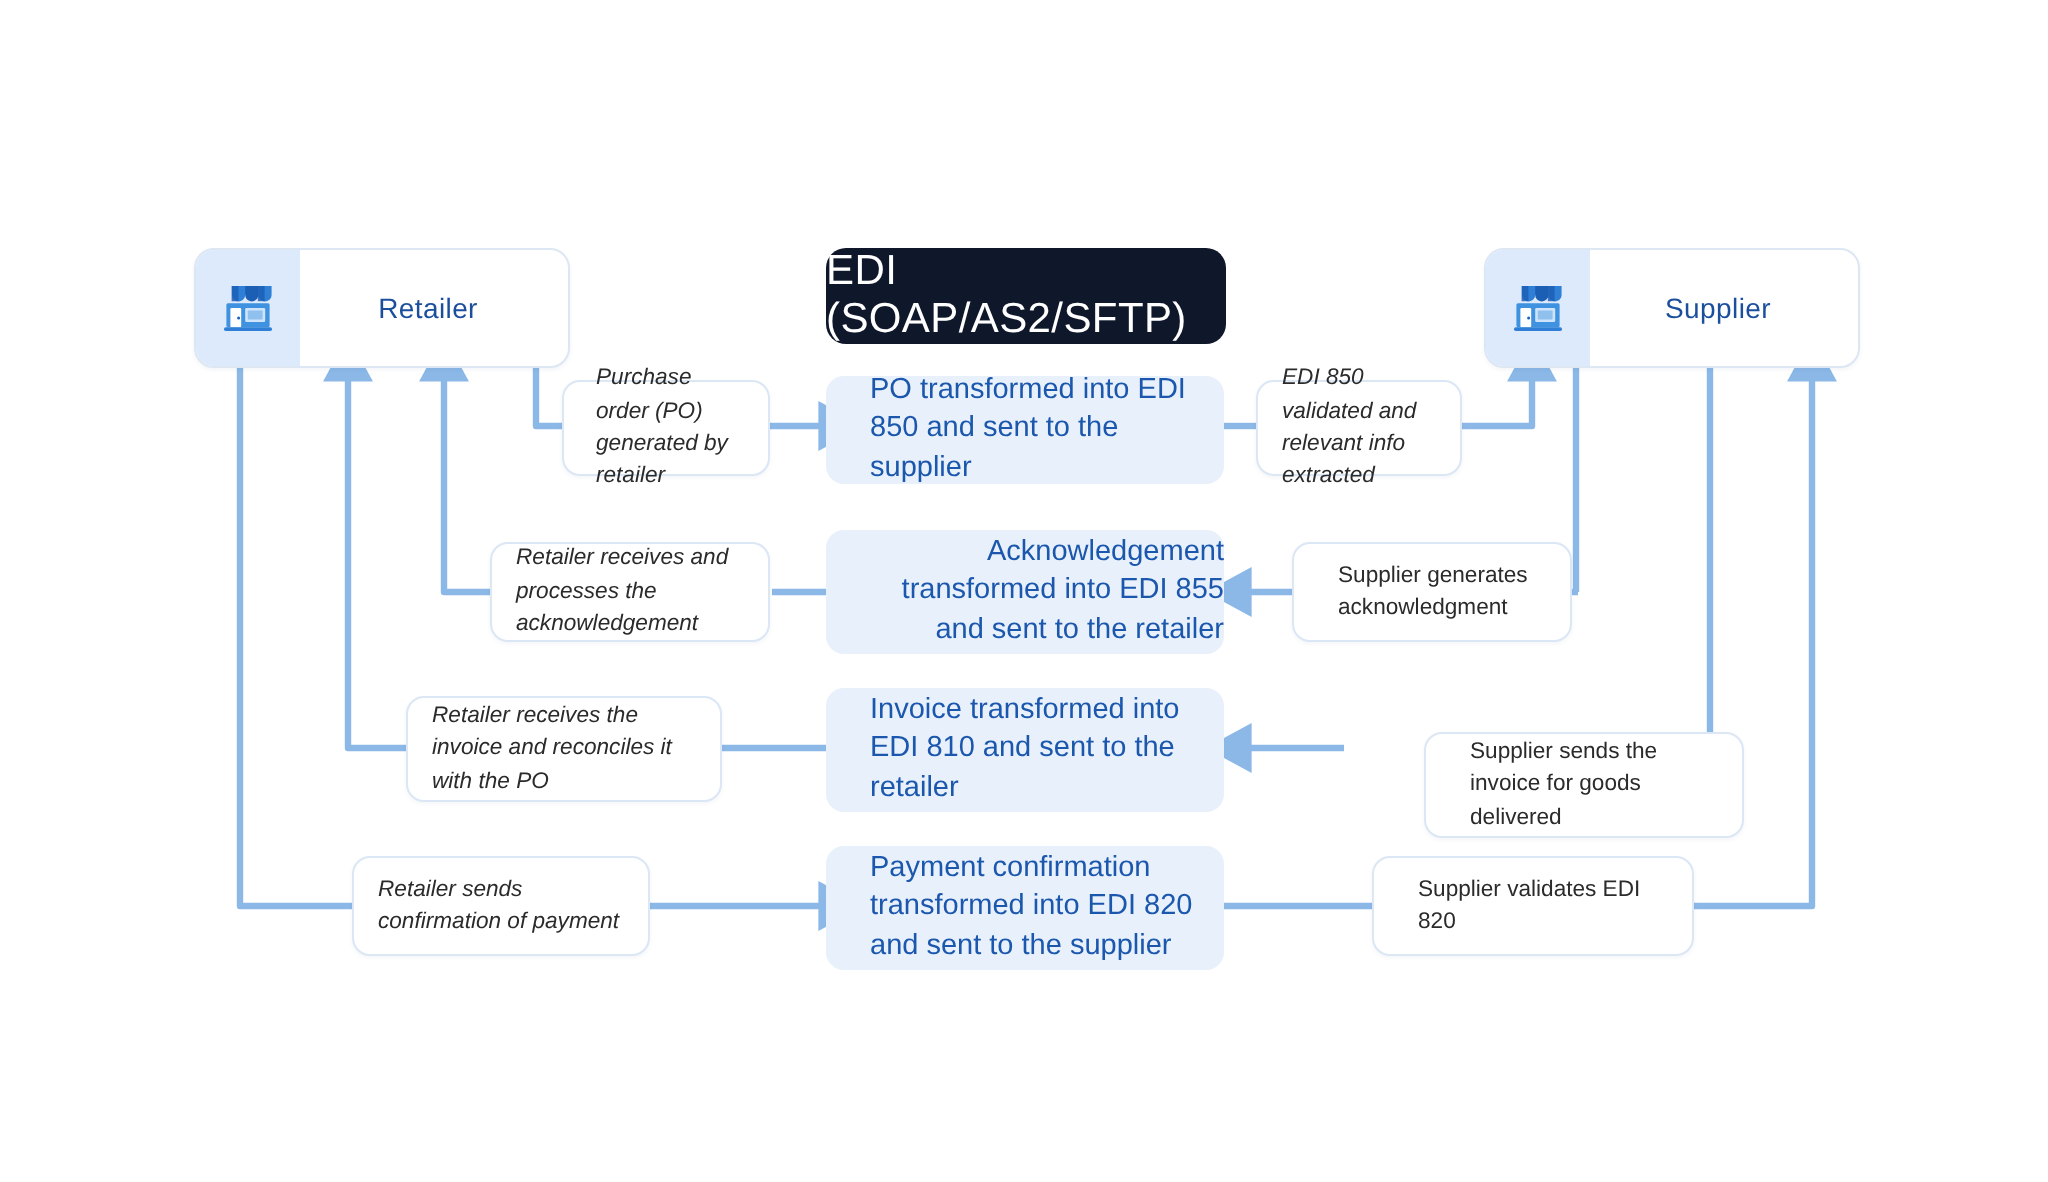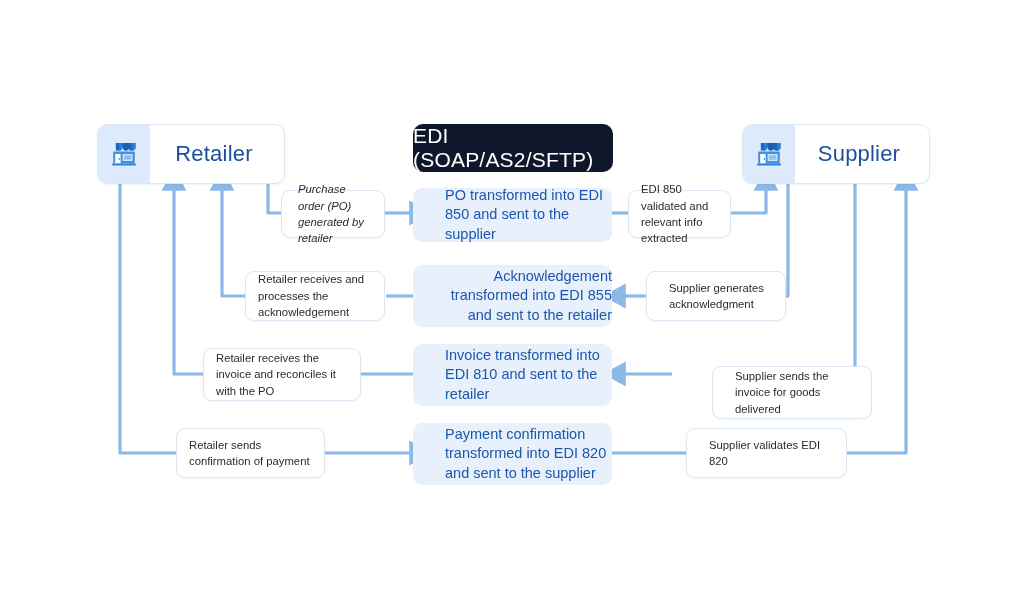--- a/index.html
+++ b/index.html
@@ -52,21 +52,21 @@
     background: #ddeafc;
     display: flex;
     align-items: center;
     justify-content: center;
     flex: 0 0 52px;
   }
   .party-label {
     flex: 1 1 auto;
     text-align: center;
     color: #1b4f9e;
-    font-size: 22px;
+    font-size: 14px;
     letter-spacing: .2px;
     padding-right: 6px;
   }
 
   
   .banner {
     background: #0f172a;
     border-radius: 10px;
     color: #ffffff;
     justify-content: center;
@@ -75,38 +75,38 @@
     z-index: 4;
   }
 
   
   .center-box {
     background: #e7f0fb;
     border-radius: 9px;
     color: #1b57ad;
     font-size: 14.5px;
     line-height: 1.35;
-    padding: 10px 0 10px 32px;
+    padding: 10px 0 10px 22px;
     z-index: 3;
   }
 
   
   .side-box {
     background: #ffffff;
     border: 1px solid #dbe7f5;
     border-radius: 9px;
     color: #2b2b2b;
     font-size: 11.3px;
     line-height: 1.45;
     box-shadow: 0 1px 2px rgba(30,60,110,0.05);
     z-index: 3;
   }
   .side-box.pad-l { padding: 8px 10px 8px 16px; }
   .side-box.pad-c { padding: 8px 12px 8px 22px; }
-  .side-box.pad-s { padding: 8px 10px 8px 12px; }
+  .side-box.pad-s { padding: 8px 10px 8px 12px; font-style: italic; }
 
   .sr-only {
     position: absolute;
     width: 1px; height: 1px;
     overflow: hidden;
     clip: rect(0 0 0 0);
     white-space: nowrap;
   }
 </style>
 </head>

